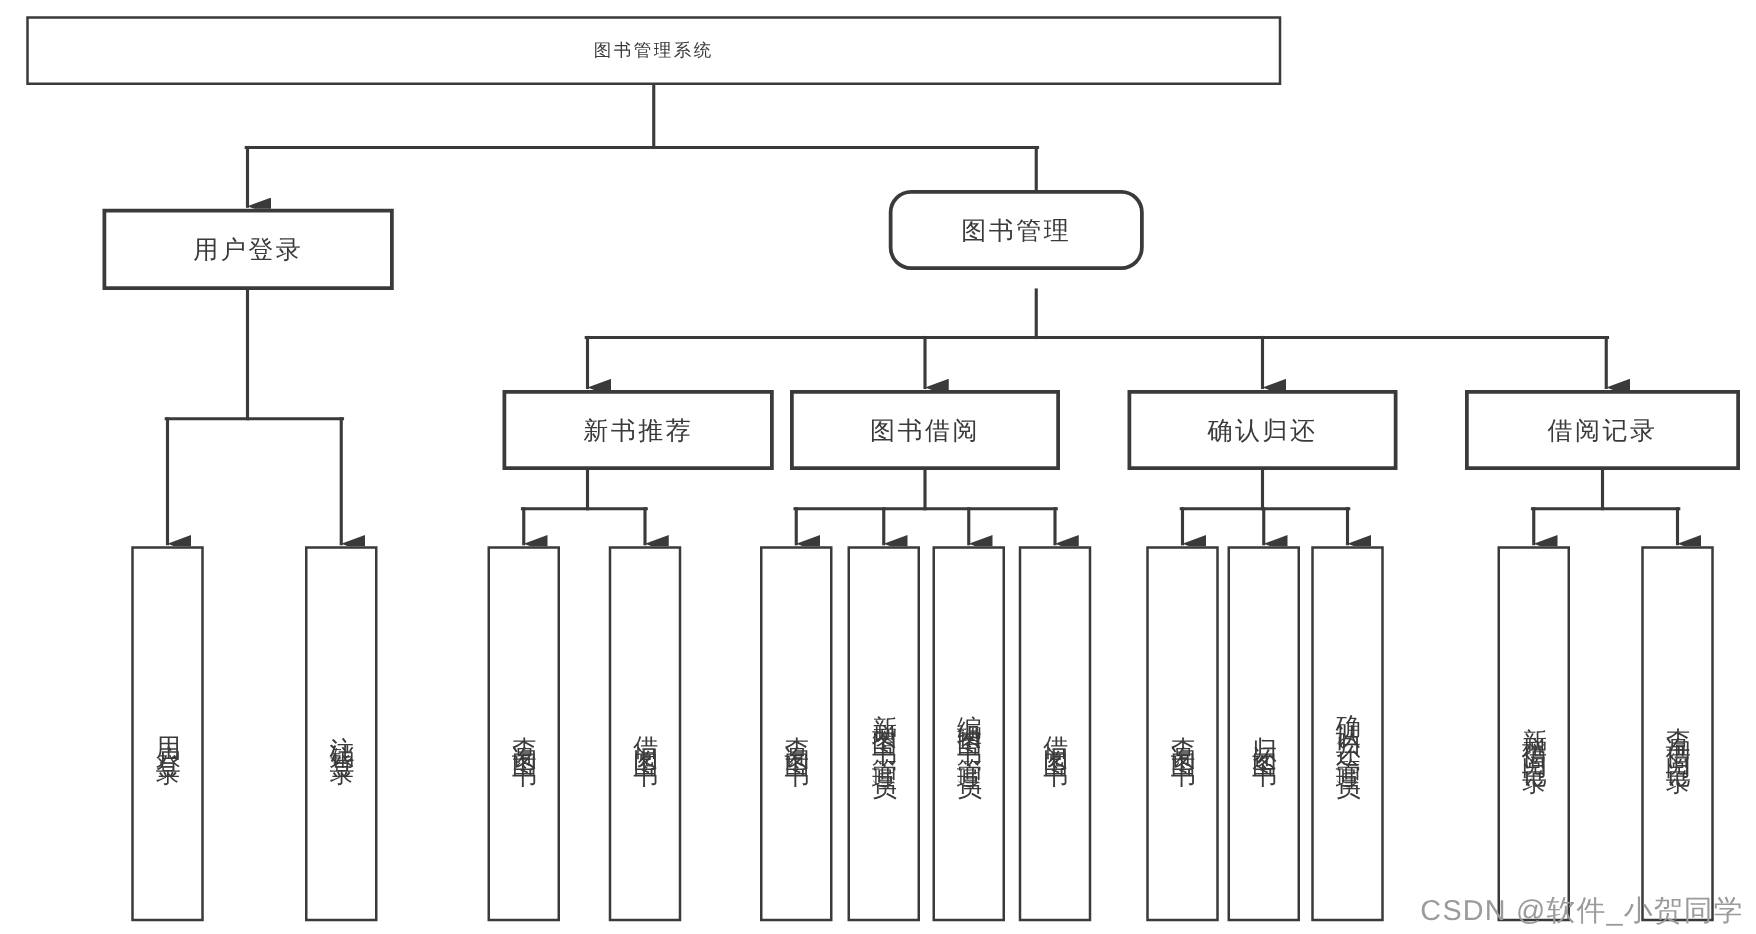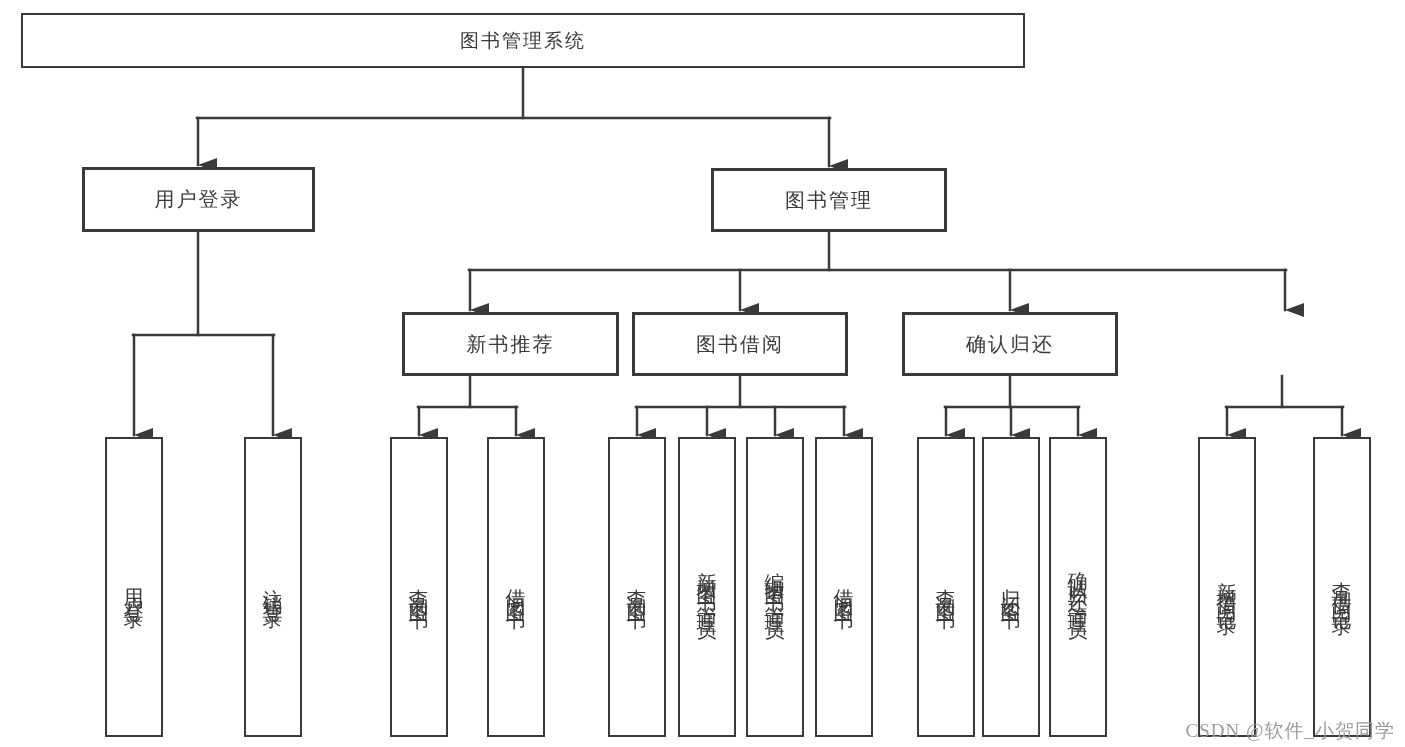--- a/index.html
+++ b/index.html
@@ -32,44 +32,43 @@
     justify-content: center;
   }
   .h-box {
     font-size: 20px;
     letter-spacing: 2px;
   }
   .lvl-box {
     border-width: 3px;
   }
   .root-box {
-    font-size: 19px;
+    font-size: 14px;
     border-width: 2px;
   }
   .v-box {
     width: 58px;
     top: 437px;
     height: 300px;
   }
   .v-box span {
     writing-mode: vertical-rl;
     text-orientation: mixed;
     font-size: 20px;
     letter-spacing: 7px;
     line-height: 1;
     white-space: nowrap;
   }
   .watermark {
     position: absolute;
     right: 10px;
     bottom: 3px;
-    font-size: 19px;
+    font-size: 23px;
     color: #9b9b9b;
     letter-spacing: 1px;
-    font-family: Liberation Serif, serif;
   }
 </style>
 </head>
 <body>
 
 <div id="stage">
 
   <svg id="wires" viewBox="0 0 1405 747" xmlns="http://www.w3.org/2000/svg">
     <defs>
       <marker id="arrow" markerUnits="userSpaceOnUse" markerWidth="16" markerHeight="20" refX="7" refY="19" orient="auto-start-reverse">
@@ -120,32 +119,35 @@
     </g>
   </svg>
 
   <div class="box h-box root-box" style="left:21px; top:13px; width:1004px; height:55px;">
     <span>图书管理系统</span>
   </div>
 
   <div class="box h-box lvl-box" style="left:82px; top:167px; width:233px; height:65px;">
     <span>用户登录</span>
   </div>
-  <div class="box h-box lvl-box" style="left:711px; top:168px; width:236px; height:64px;">
+  <div class="box h-box lvl-box" style="left:711px; top:152px; width:204px; height:64px;border-radius:18px;">
     <span>图书管理</span>
   </div>
 
   <div class="box h-box lvl-box" style="left:362px; top:312px; width:217px; height:64px;margin-left:40px;">
     <span>新书推荐</span>
   </div>
   <div class="box h-box lvl-box" style="left:632px; top:312px; width:216px; height:64px;">
     <span>图书借阅</span>
   </div>
   <div class="box h-box lvl-box" style="left:902px; top:312px; width:216px; height:64px;">
     <span>确认归还</span>
+  </div>
+  <div class="box h-box lvl-box" style="left:1172px; top:312px; width:220px; height:64px;">
+    <span>借阅记录</span>
   </div>
 
   <div class="box v-box" style="left:105px;">
     <span>用户登录</span>
   </div>
   <div class="box v-box" style="left:244px;">
     <span>注销登录</span>
   </div>
 
   <div class="box v-box" style="left:390px;">

